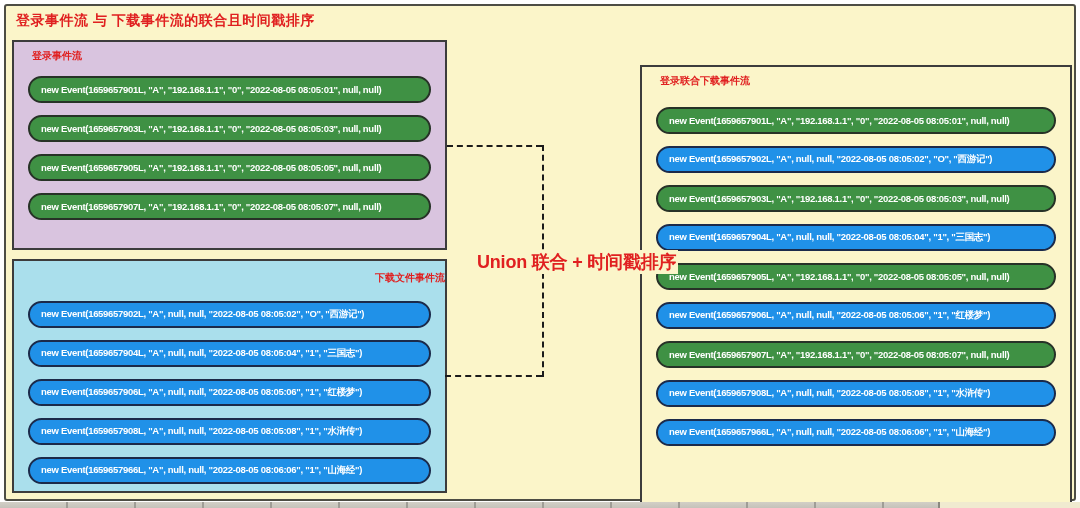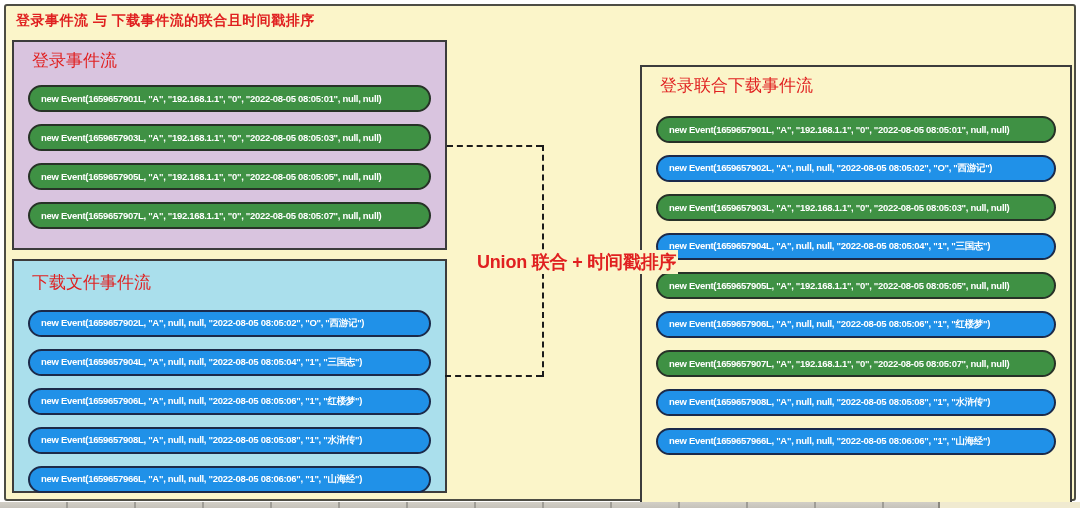--- a/index.html
+++ b/index.html
@@ -13,24 +13,24 @@
   .page-title {
     position:absolute; left:10px; top:6px;
     font-size:14px; font-weight:bold; color:var(--accent-red,#e02020);
     letter-spacing:0.5px; white-space:nowrap;
   }
   .stream-box { position:absolute; border:2px solid #3c3c3c; }
   .box-login    { left:6px;   top:34px;  width:435px; height:210px; background:var(--login-box-bg,#d9c4df); }
   .box-download { left:6px;   top:253px; width:435px; height:234px; background:var(--download-box-bg,#aadfec); }
   .box-merged   { left:634px; top:59px;  width:432px; height:492px; background:var(--canvas-bg,#fbf5c9); }
   .box-title {
-    font-size:17px; font-weight:normal; color:var(--accent-red,#e02020);
+    font-size:10px; font-weight:bold; color:var(--accent-red,#e02020);
     margin:7px 0 0 18px; white-space:nowrap;
   }
-  .box-download .box-title { margin-top:10px; }
+  .box-download .box-title { margin-top:10px;text-align:right; }
   .pill-list { margin:13px 14px 0 14px; }
   .box-download .pill-list { margin-top:16px; }
   .box-merged .pill-list { margin-top:19px; }
   .pill {
     height:27px; margin-bottom:12px; border-radius:14px;
     display:flex; align-items:center; padding:0 8px 0 11px;
     font-size:9.5px; font-weight:bold; color:#ffffff;
     letter-spacing:-0.3px; white-space:nowrap; overflow:hidden;
   }
   .pill.login    { background:var(--login-pill,#3f9144);   border:2px solid #273227; }

